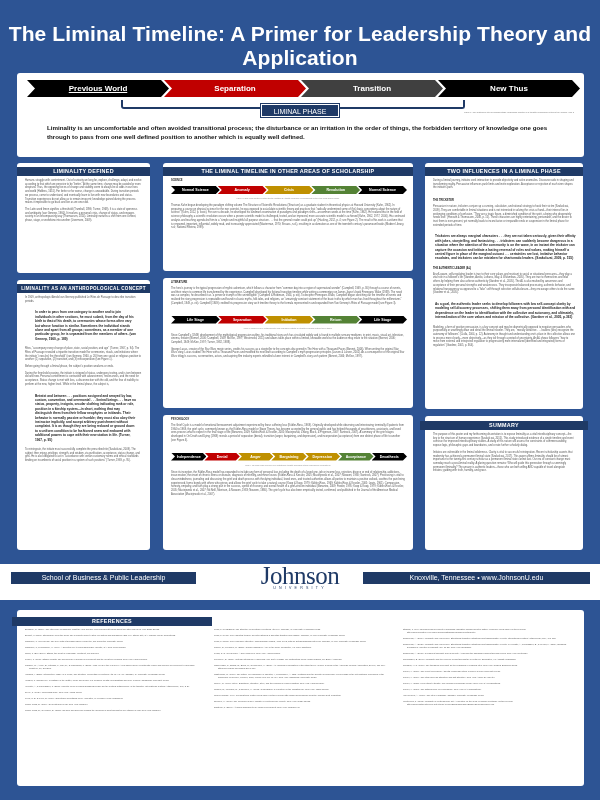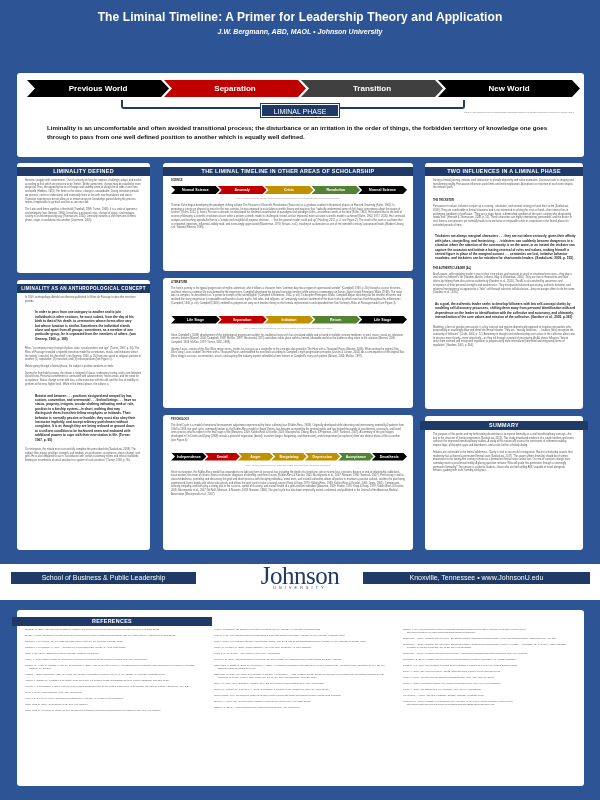--- a/index.html
+++ b/index.html
@@ -1,20 +1,20 @@
 <!DOCTYPE html>
 <html><head>
 <meta charset="utf-8">
 <style>
   * { box-sizing: border-box; margin: 0; padding: 0; }
   html, body { width: 600px; height: 800px; overflow: hidden; }
   body { background: #2d5494; font-family: "Liberation Sans", sans-serif; position: relative; }
 
   .header { position: absolute; left: 0; top: 0; width: 600px; height: 38px; text-align: center; color: #fff; }
-  .header .title { font-size: 12px; font-weight: bold; padding-top: 10px; letter-spacing: 0.1px; }
+  .header .title { font-size: 21px; font-weight: bold; padding-top: 22px; letter-spacing: 0.1px; }
   .header .author { font-size: 7px; font-style: italic; font-weight: bold; margin-top: 4px; }
 
   .hero { position: absolute; left: 17px; top: 73px; width: 567px; height: 84px; background: #fff; border-radius: 3px; }
   .chev-row { position: absolute; left: 10px; top: 7px; height: 17px; width: 548px; display: flex; }
   .chev { height: 17px; flex: 1; color: #fff; font-weight: bold; font-size: 8px; display: flex; align-items: center; justify-content: center;
           clip-path: polygon(0 0, calc(100% - 8px) 0, 100% 50%, calc(100% - 8px) 100%, 0 100%, 8px 50%); margin-right: -5px; }
   .liminal-bracket { position: absolute; left: 104px; top: 27px; width: 344px; height: 9px; border: 2px solid #1f3a66; border-top: none; border-radius: 0 0 3px 3px; }
   .liminal-label { position: absolute; left: 244px; top: 31px; width: 78px; height: 13px; background: #1f3a66; color: #fff; font-size: 7px; text-align: center; line-height: 13px; border: 1px solid #fff; outline: 1px solid #1f3a66; }
   .fig-cap { position: absolute; right: 10px; top: 38px; font-size: 2px; color: #777; }
   .hero-quote { position: absolute; left: 30px; top: 50px; width: 510px; font-size: 6.2px; font-weight: bold; color: #111; line-height: 9px; }
@@ -47,31 +47,31 @@
 </head>
 <body>
 
 <div class="header">
   <div class="title">The Liminal Timeline: A Primer for Leadership Theory and Application</div>
   <div class="author">J.W. Bergmann, ABD, MAOL  •  Johnson University</div>
 </div>
 
 <div class="hero">
   <div class="chev-row">
-    <div class="chev" style="background: rgb(0, 0, 0);">
+    <div class="chev" style="background: rgb(0, 0, 0); text-decoration: underline;">
         <span>Previous World</span>
       </div>
     <div class="chev" style="background: rgb(192, 0, 0);">
         <span>Separation</span>
       </div>
     <div class="chev" style="background: #404040;">
         <span>Transition</span>
       </div>
     <div class="chev" style="background: rgb(0, 0, 0);">
-        <span>New World</span>
+        <span>New Thus</span>
       </div>
   </div>
   <div class="liminal-bracket"></div>
   <div class="liminal-label">LIMINAL PHASE</div>
   <div class="fig-cap" style="width:110px;white-space:nowrap;overflow:hidden;">Figure 1. The anatomical rites of passage stage progression depicted in a tripartite progression between two "worlds" (Van Gennep, 1960, p. 11).</div>
   <div class="hero-quote">Liminality is an uncomfortable and often avoided transitional process; the disturbance or an irritation in the order of things, the forbidden territory of knowledge one goes through to pass from one well defined position to another which is equally well defined.</div>
 </div>
 
 <div class="panel" style="left:17px;top:163px;width:133px;height:110px;">
   <div style="height:4px"></div>

